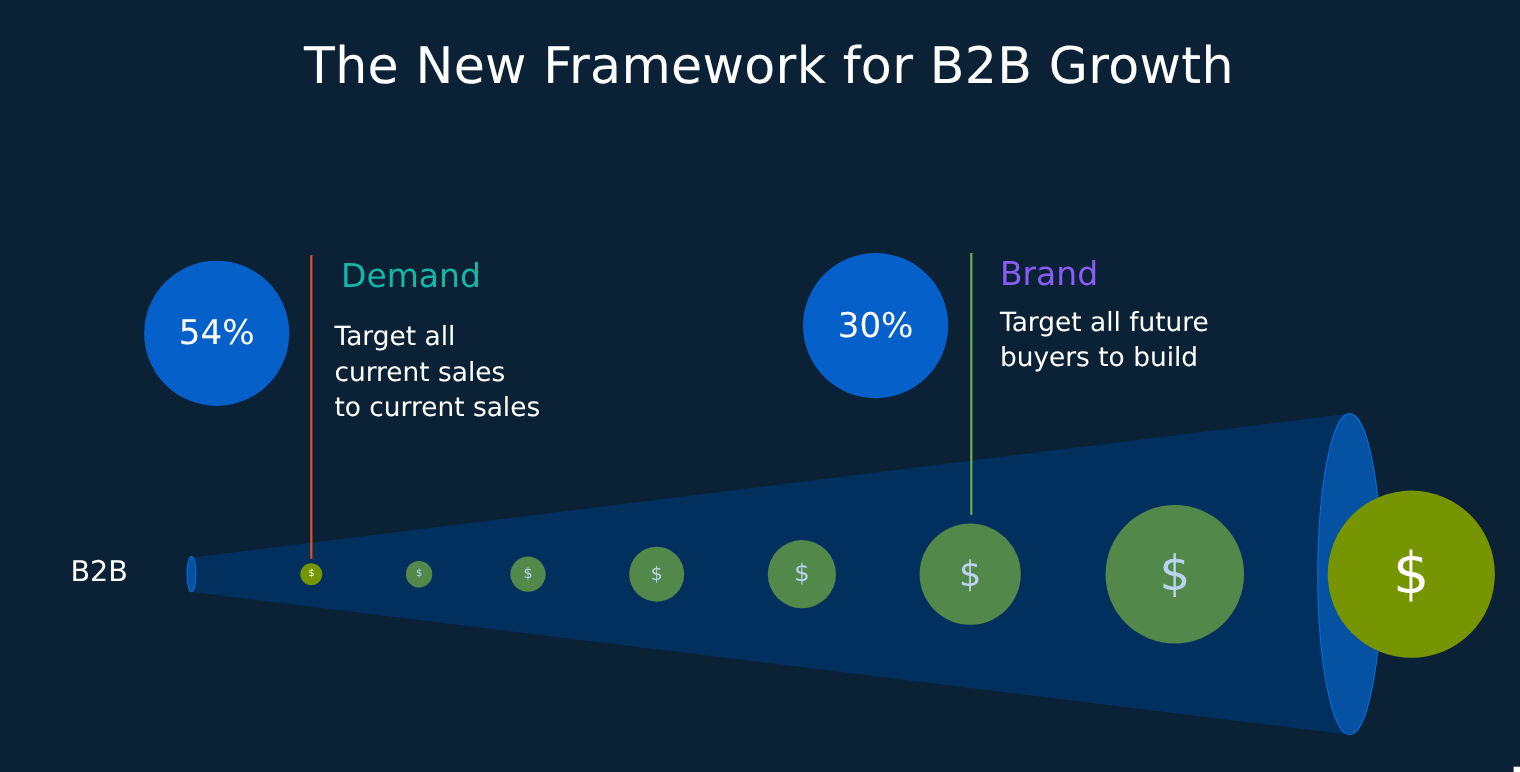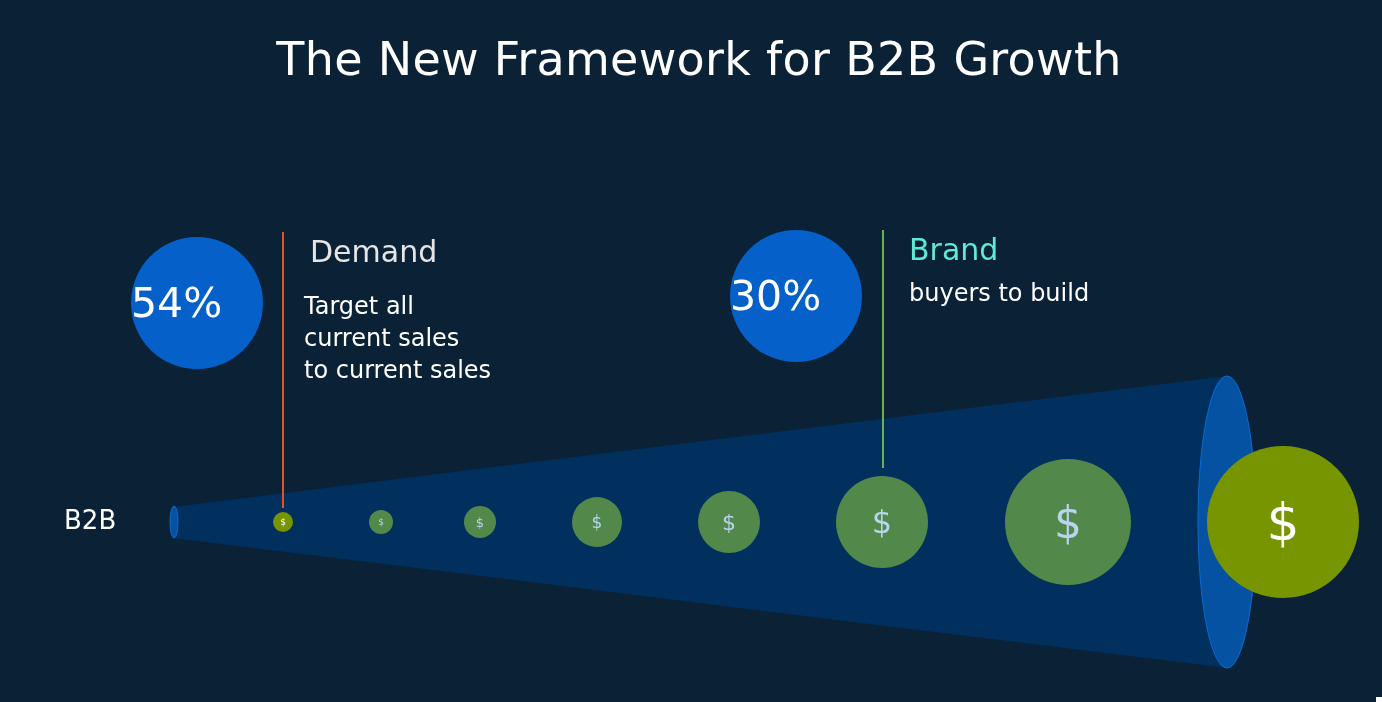--- a/index.html
+++ b/index.html
@@ -12,22 +12,22 @@
     }
     .title {
       position: absolute; left: 0; top: 32px; width: 1398px;
       text-align: center; font-size: 46px; font-weight: normal;
       letter-spacing: 0.3px;
     }
     svg.diagram { position: absolute; left: 0; top: 0; }
     .stat-circle {
       position: absolute; border-radius: 50%;
       background: #0560c9;
-      display: flex; align-items: center; 
-      font-size: 41px;
+      display: flex; align-items: center; justify-content: center;
+      font-size: 31px;
     }
     .vline { position: absolute; width: 2px; }
     .heading { position: absolute; font-size: 30px; }
     .desc { position: absolute; font-size: 24px; line-height: 32px; }
     .label-b2b { position: absolute; left: 64px; top: 505px; font-size: 26px; }
     .coin-text { font-family: "DejaVu Sans", sans-serif; }
     .corner-mark { position: absolute; left: 1376px; top: 697px; width: 6px; height: 5px; background: #ffffff; }
   </style>
 </head>
 <body>
@@ -60,29 +60,30 @@
       <text x="1283" y="522" text-anchor="middle" dominant-baseline="central" fill="#ffffff" font-size="52" class="coin-text">$</text>
     </g>
 </svg>
 
 <div class="label-b2b">B2B</div>
 
 <div class="stat-circle" style="left:131px; top:237px; width:132px; height:132px;">
   <span>54%</span>
 </div>
 <div class="vline" style="left:282px; top:232px; height:276px; background:#e5531f;"></div>
-<div class="heading" style="left:310px; top:234px; color:#e5e5e5;">Demand</div>
+<div class="heading" style="left:310px; top:234px; color:#14b8a6;">Demand</div>
 <div class="desc" style="left:304px; top:290px;">
   <div>Target all</div>
   <div>current sales</div>
   <div>to current sales</div>
 </div>
 
 <div class="stat-circle" style="left:730px; top:230px; width:132px; height:132px;">
   <span>30%</span>
 </div>
 <div class="vline" style="left:882px; top:230px; height:238px; background:#6ab04c;"></div>
-<div class="heading" style="left:909px; top:232px; color:#5eead4;">Brand</div>
+<div class="heading" style="left:909px; top:232px; color:#8b5cf6;">Brand</div>
 <div class="desc" style="left:909px; top:277px;">
+  <div>Target all future</div>
   <div>buyers to build</div>
 </div>
 
 <div class="corner-mark"></div>
 
 </body></html>

